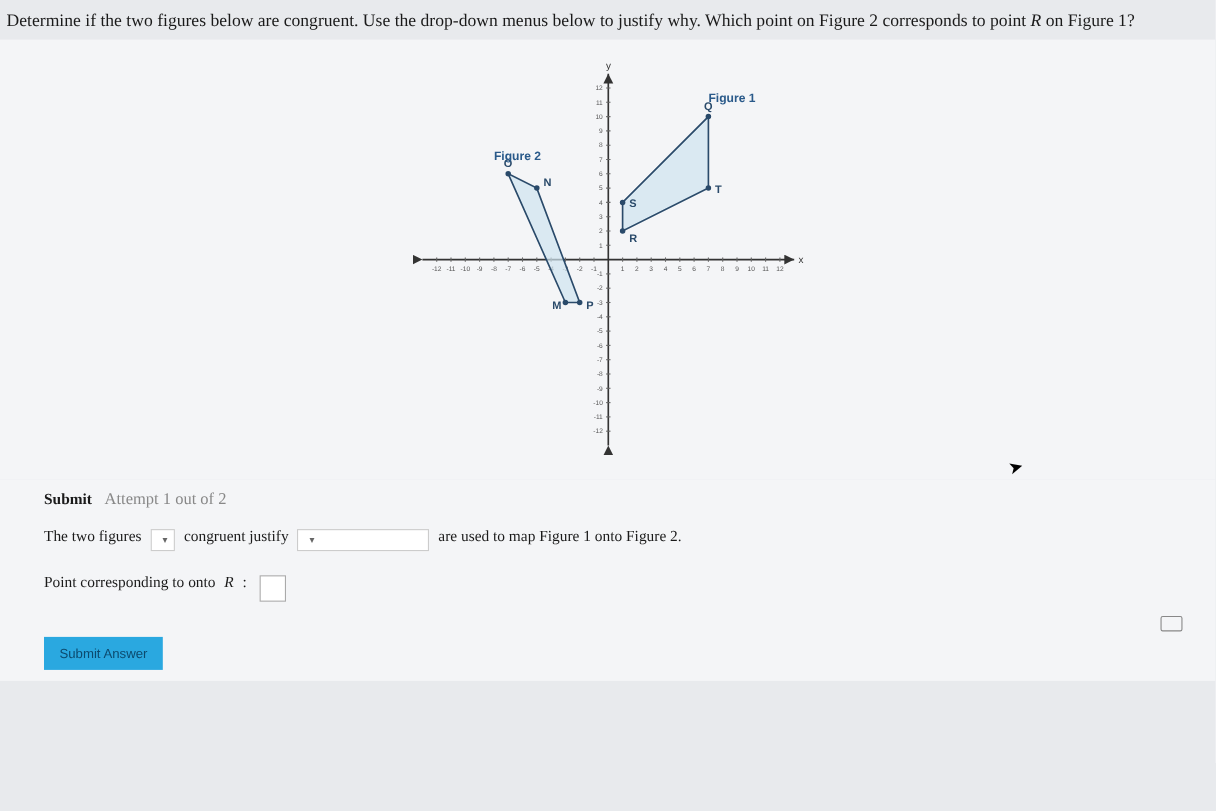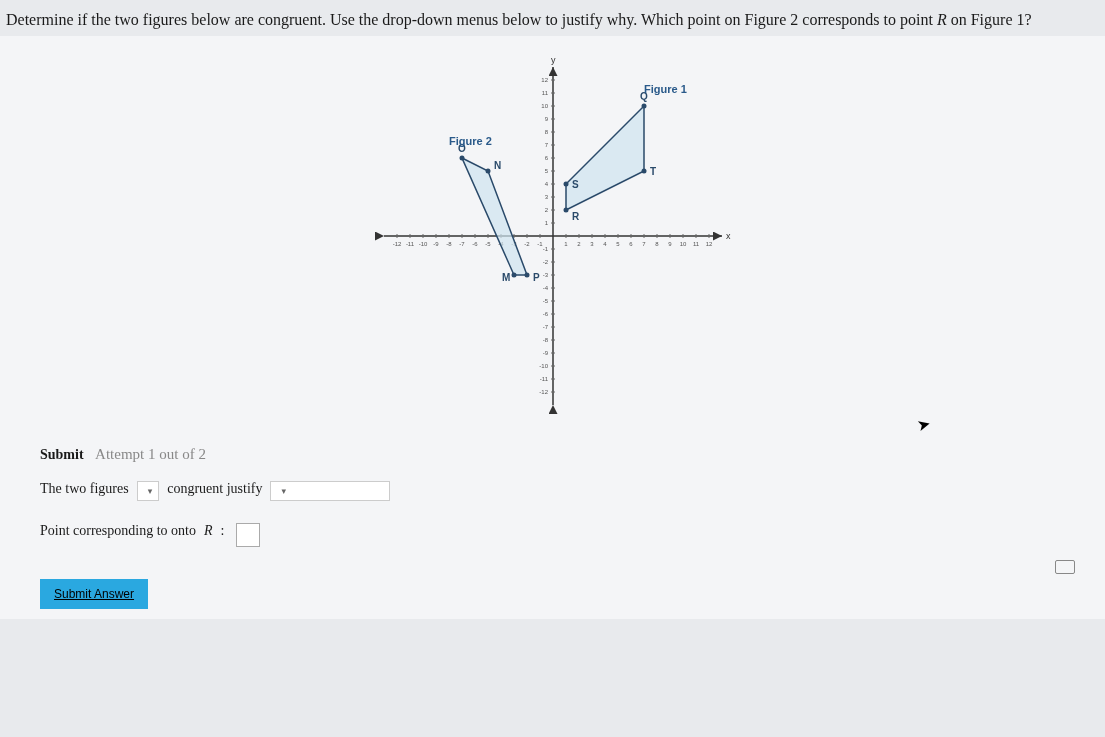--- a/index.html
+++ b/index.html
@@ -66,27 +66,26 @@
       display: inline-block;
       width: 24px;
       height: 24px;
       border: 1px solid #aaa;
       background: #fff;
       vertical-align: middle;
       margin-left: 4px;
     }
     .submit-btn {
       background: #2aa8e0;
-      color: #000000;
+      color: #0c4a6e;
       border: none;
       padding: 8px 14px;
       font-size: 12px;
       cursor: pointer;
       margin-top: 10px;
-      text-decoration: underline;
     }
     .cursor {
       position: absolute;
       right: 175px;
       top: 415px;
       font-size: 16px;
       color: #000;
       transform: rotate(-15deg);
     }
     .keyboard-icon {
@@ -245,20 +244,21 @@
 
   <div class="answer-line">
     <span>The two figures</span>
     <span class="dropdown">
         <span class="chev">▾</span>
       </span>
     <span>congruent justify</span>
     <span class="dropdown wide">
         <span class="chev">▾</span>
       </span>
+    <span>are used to map Figure 1 onto Figure 2.</span>
   </div>
 
   <div class="answer-line">
     <span>Point corresponding to onto </span>
       <i>R</i>
       <span>:</span>
     <span class="point-box"></span>
   </div>
 
   <button class="submit-btn">Submit Answer</button>

